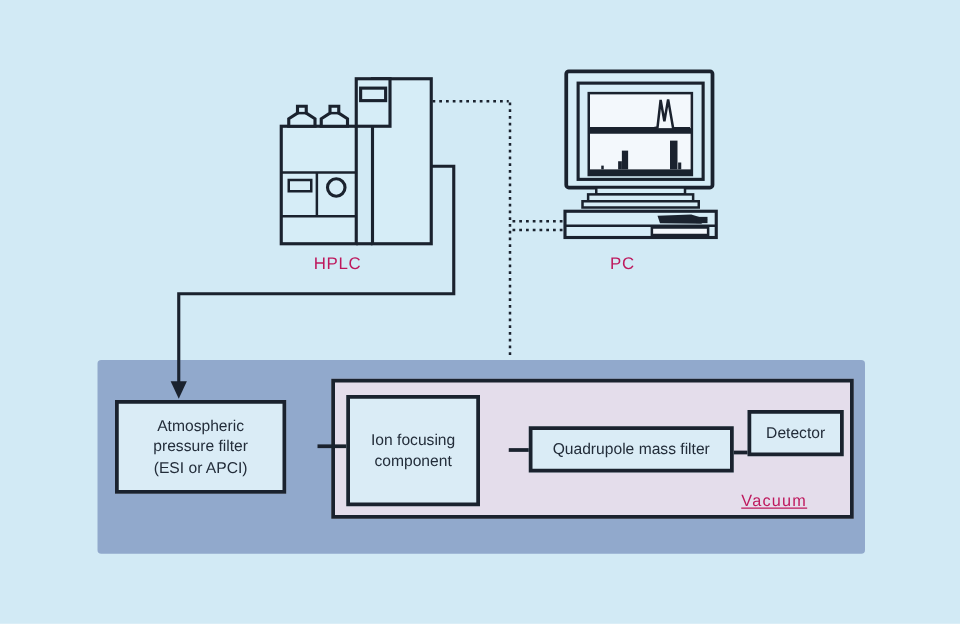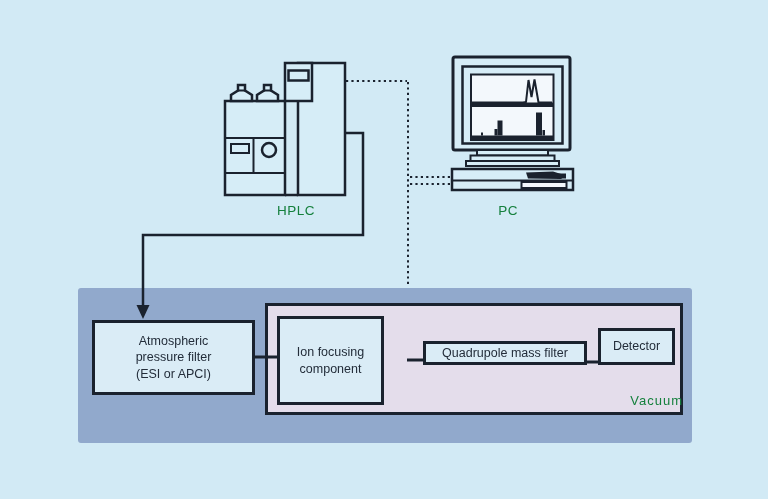--- a/index.html
+++ b/index.html
@@ -17,31 +17,31 @@
   .vacuum{
     position:absolute;left:265px;top:303px;width:418px;height:112px;
     background:#e4ddeb;border:3px solid #1a222e;box-sizing:border-box;
   }
   .dbox{
     position:absolute;background:#daecf6;border:3px solid #1a222e;
     box-sizing:border-box;display:flex;flex-direction:column;
     align-items:center;justify-content:center;text-align:center;
     font-size:12.5px;line-height:16.5px;color:#232d3a;
   }
-  .box-ionizer{left:92px;top:320px;width:163px;height:75px;}
+  .box-ionizer{left:92px;top:320px;width:137px;height:75px;}
   .box-ionfocus{left:277px;top:316px;width:107px;height:89px;}
-  .box-quad{left:423px;top:341px;width:164px;height:24px;}
+  .box-quad{left:423px;top:341px;width:164px;height:37px;}
   .box-detector{left:598px;top:328px;width:77px;height:37px;}
   .caption{
-    position:absolute;text-align:right;font-size:13.5px;color:#15803d;
+    position:absolute;text-align:left;font-size:13.5px;color:#be185d;
     letter-spacing:0.5px;
   }
   .hplc-label{left:251px;top:203px;width:64px;}
-  .pc-label{left:468px;top:203px;width:50px;}
-  .vacuum-label{left:593px;top:393px;width:90px;font-size:13px;letter-spacing:1px;}
+  .pc-label{left:488px;top:203px;width:50px;}
+  .vacuum-label{left:593px;top:393px;width:90px;font-size:13px;letter-spacing:1px;text-decoration:underline;}
   svg .stroke{stroke:#1a222e;fill:none;}
   svg .fillbg{fill:#d6edf7;}
   svg .ink{fill:#1a222e;stroke:none;}
   svg .screenfill{fill:#f3f8fc;}
 </style>
 </head>
 <body>
 
 <div class="stage">
 

